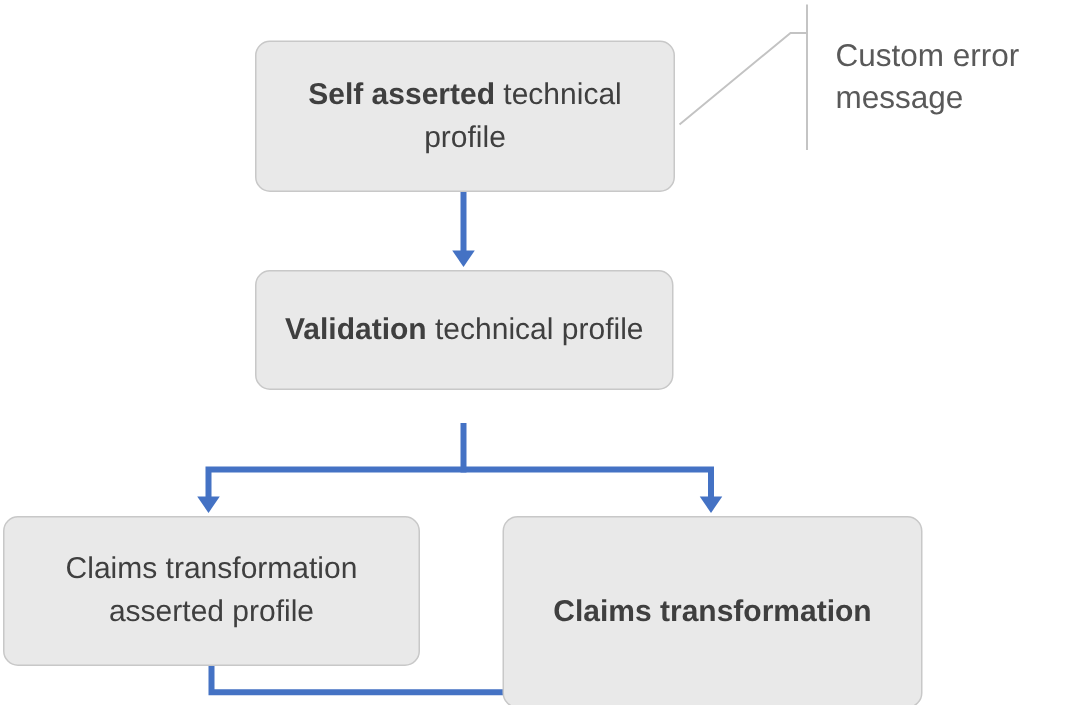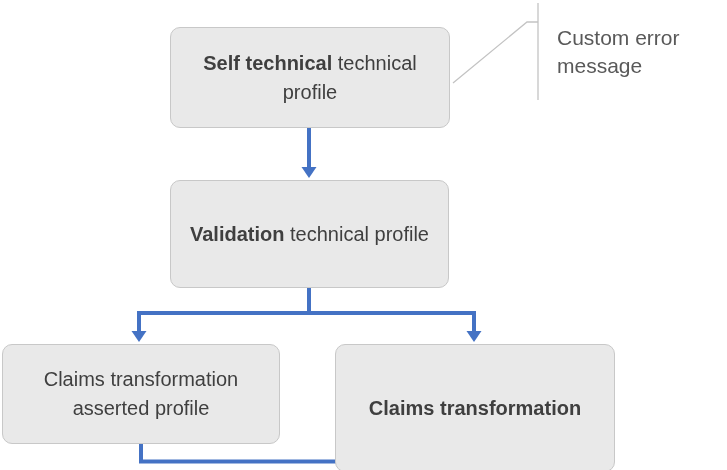--- a/index.html
+++ b/index.html
@@ -38,21 +38,21 @@
     align-items: center;
     justify-content: center;
     text-align: center;
     padding: 4px 18px;
     font-size: 20px;
     line-height: 29px;
     color: var(--node-text, #3f3f3f);
   }
   .node .bold { font-weight: bold; }
   .n1 { left: 170px; top: 27px;  width: 280px; height: 101px; }
-  .n2 { left: 170px; top: 180px; width: 279px; height: 108px; }
+  .n2 { left: 170px; top: 180px; width: 279px; height: 80px; }
   .n3 { left: 2px;   top: 344px; width: 278px; height: 100px; }
   .n4 { left: 335px; top: 344px; width: 280px; height: 128px; }
   .callout-text {
     position: absolute;
     left: 557px; top: 24px; width: 156px;
     text-align: left;
     font-size: 21px;
     line-height: 28px;
     color: var(--callout-text, #595959);
   }
@@ -81,21 +81,21 @@
       <polygon class="blue-fill" points="466.5,331 481.5,331 474,342"></polygon>
     </g>
 
     <g>
       <path class="blue-stroke" d="M141 444 L141 461.5 L473 461.5 L473 458"></path>
       <polygon class="blue-fill" points="465.5,457 480.5,457 473,446"></polygon>
     </g>
   </svg>
 
   <div class="node n1">
-    <span><span class="bold">Self technical</span><span> technical profile</span></span>
+    <span><span class="bold">Self asserted</span><span> technical profile</span></span>
   </div>
 
   <div class="node n2">
     <span><span class="bold">Validation</span><span> technical profile</span></span>
   </div>
 
   <div class="node n3">
     <span><span class="bold"></span><span>Claims transformation asserted profile</span></span>
   </div>
 

